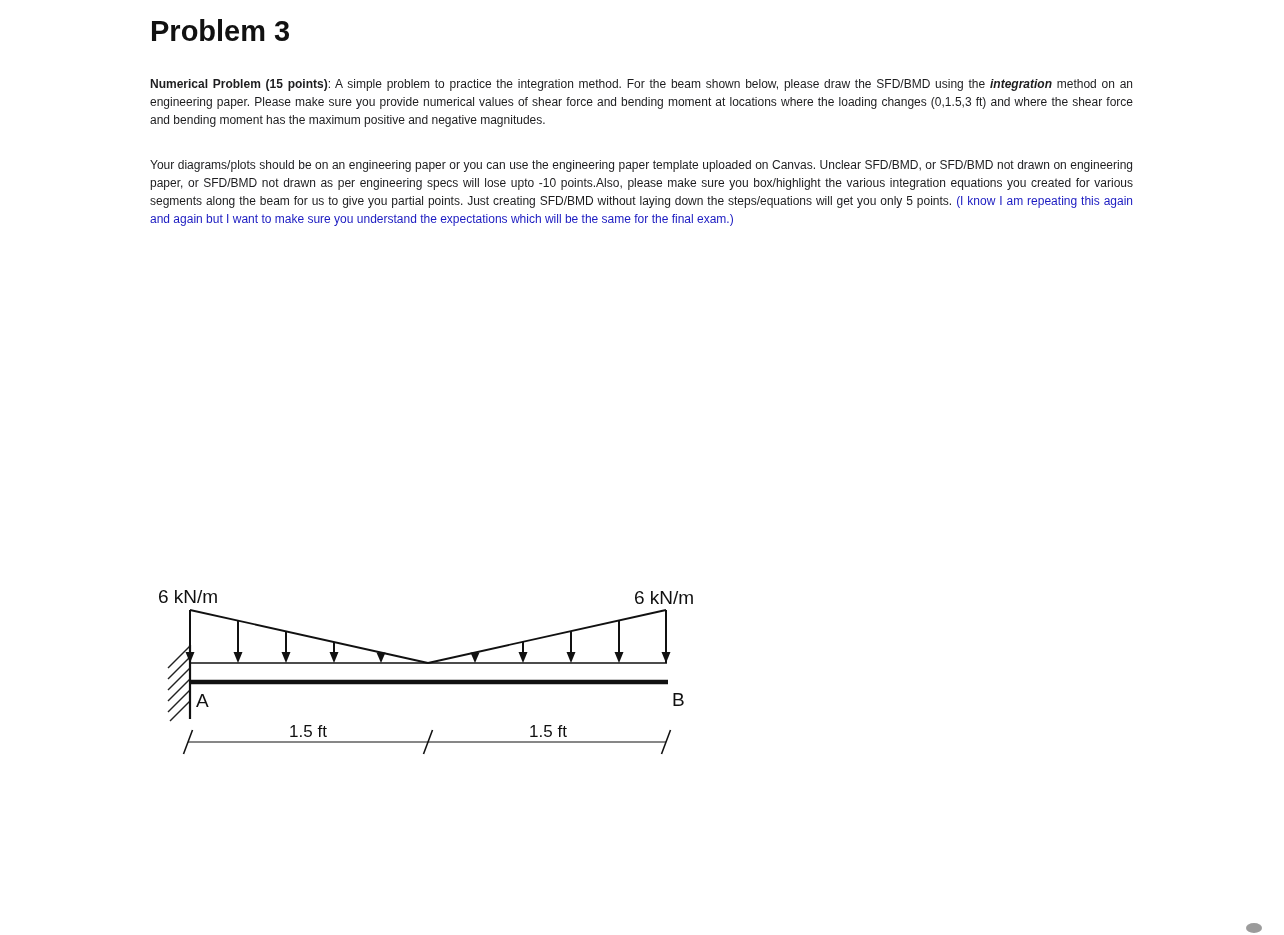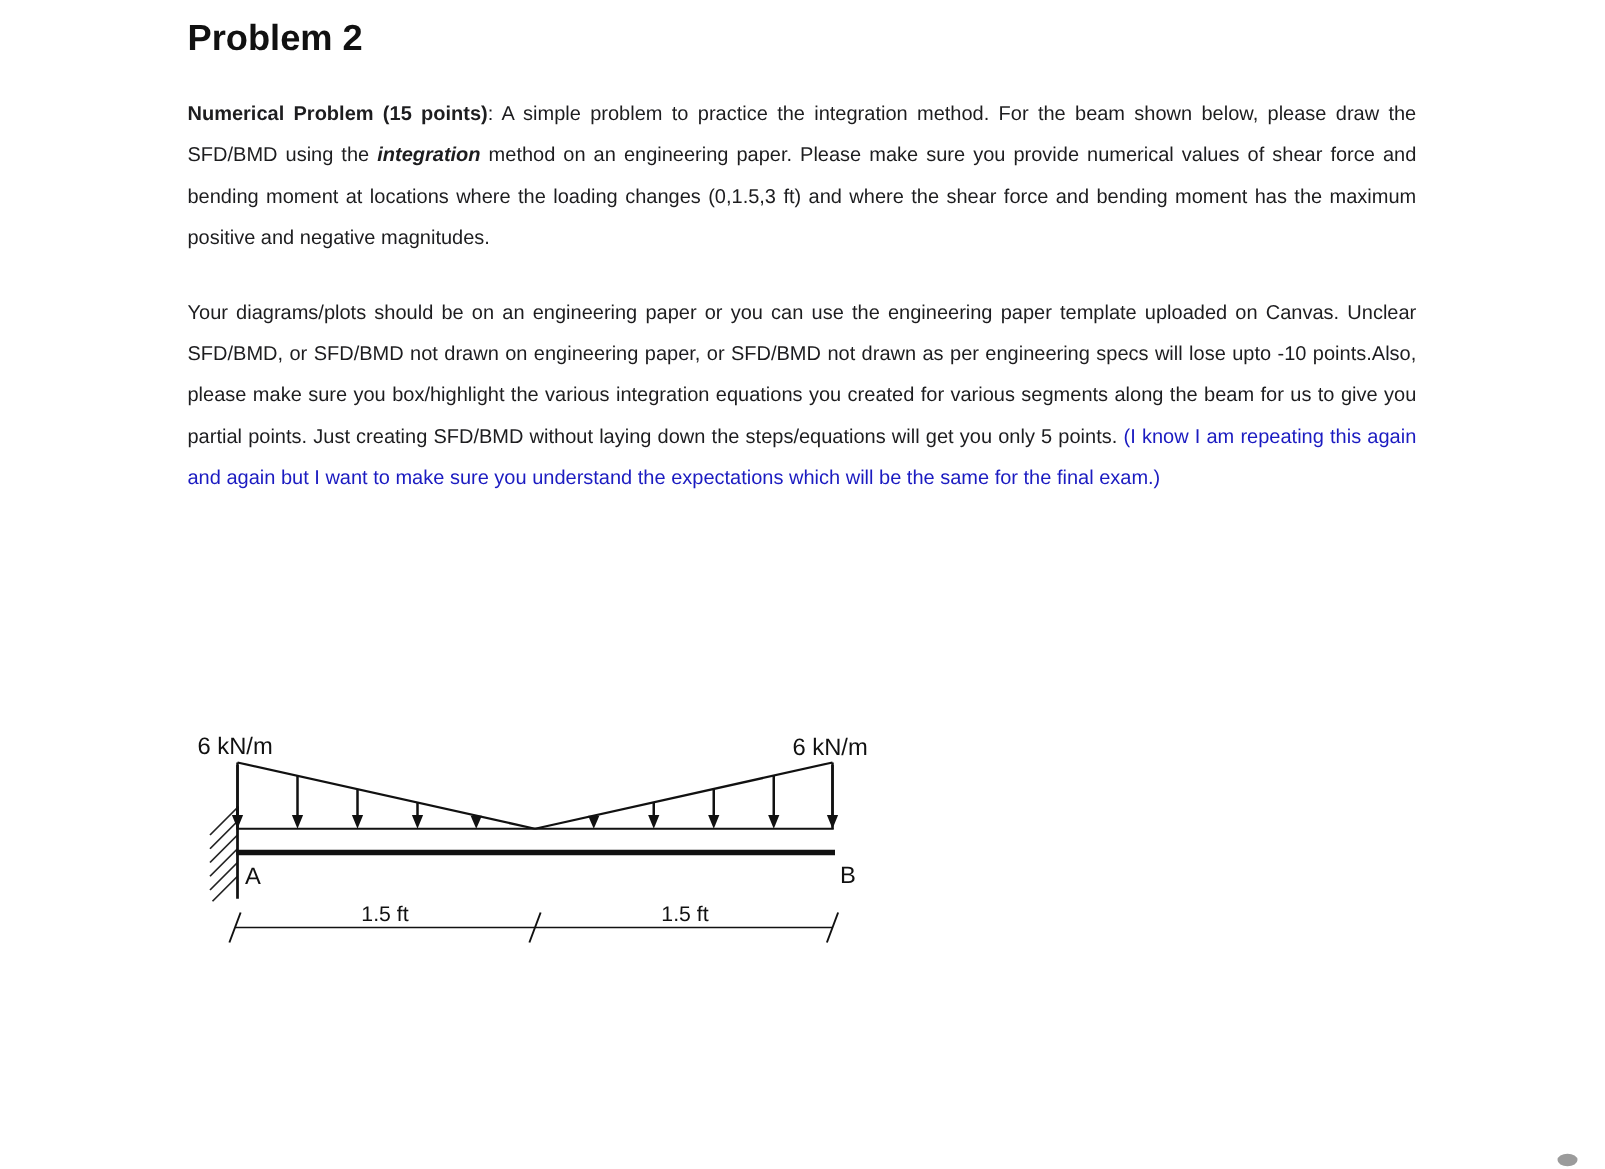--- a/index.html
+++ b/index.html
@@ -19,22 +19,22 @@
     width: 983px;
   }
   .title {
     font-size: 29px;
     line-height: 1.2;
     font-weight: 700;
     color: #111111;
     margin: 0 0 26px 0;
   }
   .para {
-    font-size: 16px;
-    line-height: 33px;
+    font-size: 12px;
+    line-height: 18px;
     text-align: justify;
     margin: 16px 0 27px 0;
   }
   .bold { font-weight: 700; }
   .bold-italic { font-weight: 700; font-style: italic; }
   .italic { font-style: italic; }
   .blue { color: #1b1bc1; }
   .para-convention { margin-top: 8px; }
   .beam-figure {
     position: absolute;
@@ -54,21 +54,21 @@
     border-radius: 50%;
     background: #9b9b9b;
   }
 </style>
 </head>
 <body>
 
 <div class="page">
 
   <div class="content">
-    <h1 class="title">Problem 2</h1>
+    <h1 class="title">Problem 3</h1>
 
     <p class="para"><span class="bold">Numerical Problem (15 points)</span><span>: A simple problem to practice the integration method. For the beam shown below, please draw the SFD/BMD using the </span><span class="bold-italic">integration</span><span> method on an engineering paper. Please make sure you provide numerical values of shear force and bending moment at locations where the loading changes (0,1.5,3 ft) and where the shear force and bending moment has the maximum positive and negative magnitudes.</span></p>
 
     <p class="para"><span>Your diagrams/plots should be on an engineering paper or you can use the engineering paper template uploaded on Canvas. Unclear SFD/BMD, or SFD/BMD not drawn on engineering paper, or SFD/BMD not drawn as per engineering specs will lose upto -10 points.Also, please make sure you box/highlight the various integration equations you created for various segments along the beam for us to give you partial points. Just creating SFD/BMD without laying down the steps/equations will get you only 5 points. </span><span class="blue">(I know I am repeating this again and again but I want to make sure you understand the expectations which will be the same for the final exam.)</span></p>
 
   </div>
 
   <svg class="beam-figure" width="600" height="200" viewBox="140 570 600 200" xmlns="http://www.w3.org/2000/svg">
 
     <g stroke="#222222" stroke-width="1.4">

